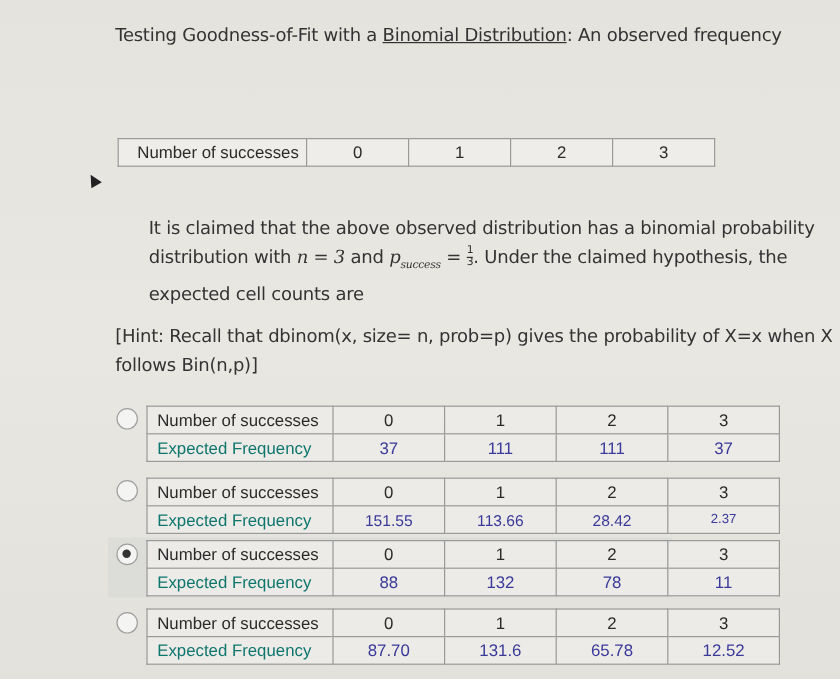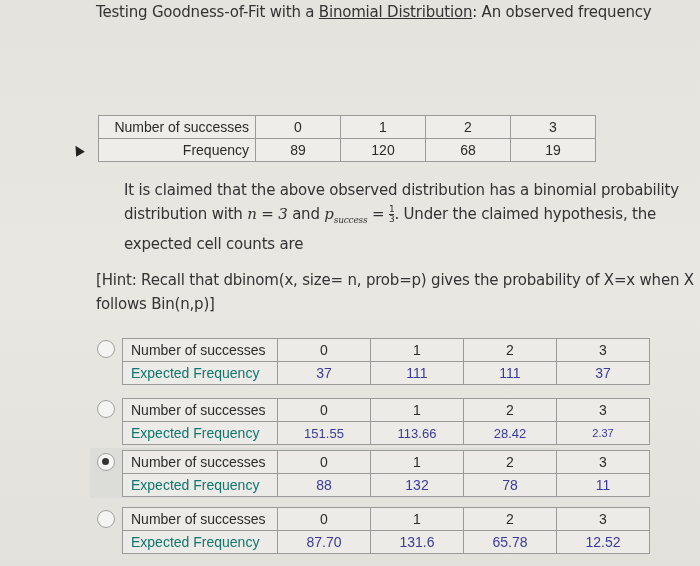--- a/index.html
+++ b/index.html
@@ -28,41 +28,34 @@
   .radio { position:absolute; left:97px; width:18px; height:18px; border-radius:50%;
     border:1.5px solid #a0a0a0; background:#f4f4f2; box-sizing:border-box; }
   .radio.sel::after { content:""; position:absolute; left:4px; top:4px; width:7px; height:7px; border-radius:50%; background:#333; }
   .cursor { position:absolute; left:73px; top:145px; width:0; height:0;
     border-left:5px solid transparent; border-right:5px solid transparent; border-bottom:10px solid #222; transform:rotate(-30deg); }
   .selband { position:absolute; left:90px; top:448px; width:470px; height:50px; background:#dcdcd8; }
 </style>
 </head>
 <body>
 
-<div class="txt" style="top:0;">
+<div class="txt" style="top:17px;">
   <span>Testing Goodness-of-Fit with a </span><span class="title-link">Binomial Distribution</span><span>: An observed frequency</span><br>
 </div>
 
 <div class="cursor"></div>
 
 <table class="obs">
   <tbody>
       <tr>
     <td class="lab">Number of successes</td>
     <td class="v">0</td>
     <td class="v">1</td>
     <td class="v">2</td>
     <td class="v">3</td>
-  </tr>
-  <tr>
-    <td class="lab">Frequency</td>
-    <td class="v">89</td>
-    <td class="v">120</td>
-    <td class="v">68</td>
-    <td class="v">19</td>
   </tr>
 </tbody>
   </table>
 
 <div class="txt" style="top:178px;margin-left:28px;">
   <span>It is claimed that the above observed distribution has a binomial probability</span><br>
   <span>distribution with </span><span class="math">n = 3</span><span> and </span><span class="math"><span>p</span><sub style="font-size:9px;">success</sub></span><span> = </span><span class="frac"><span class="num">1</span><span>3</span></span><span>. Under the claimed hypothesis, the</span><br>
   <span>expected cell counts are</span>
 </div>
 

